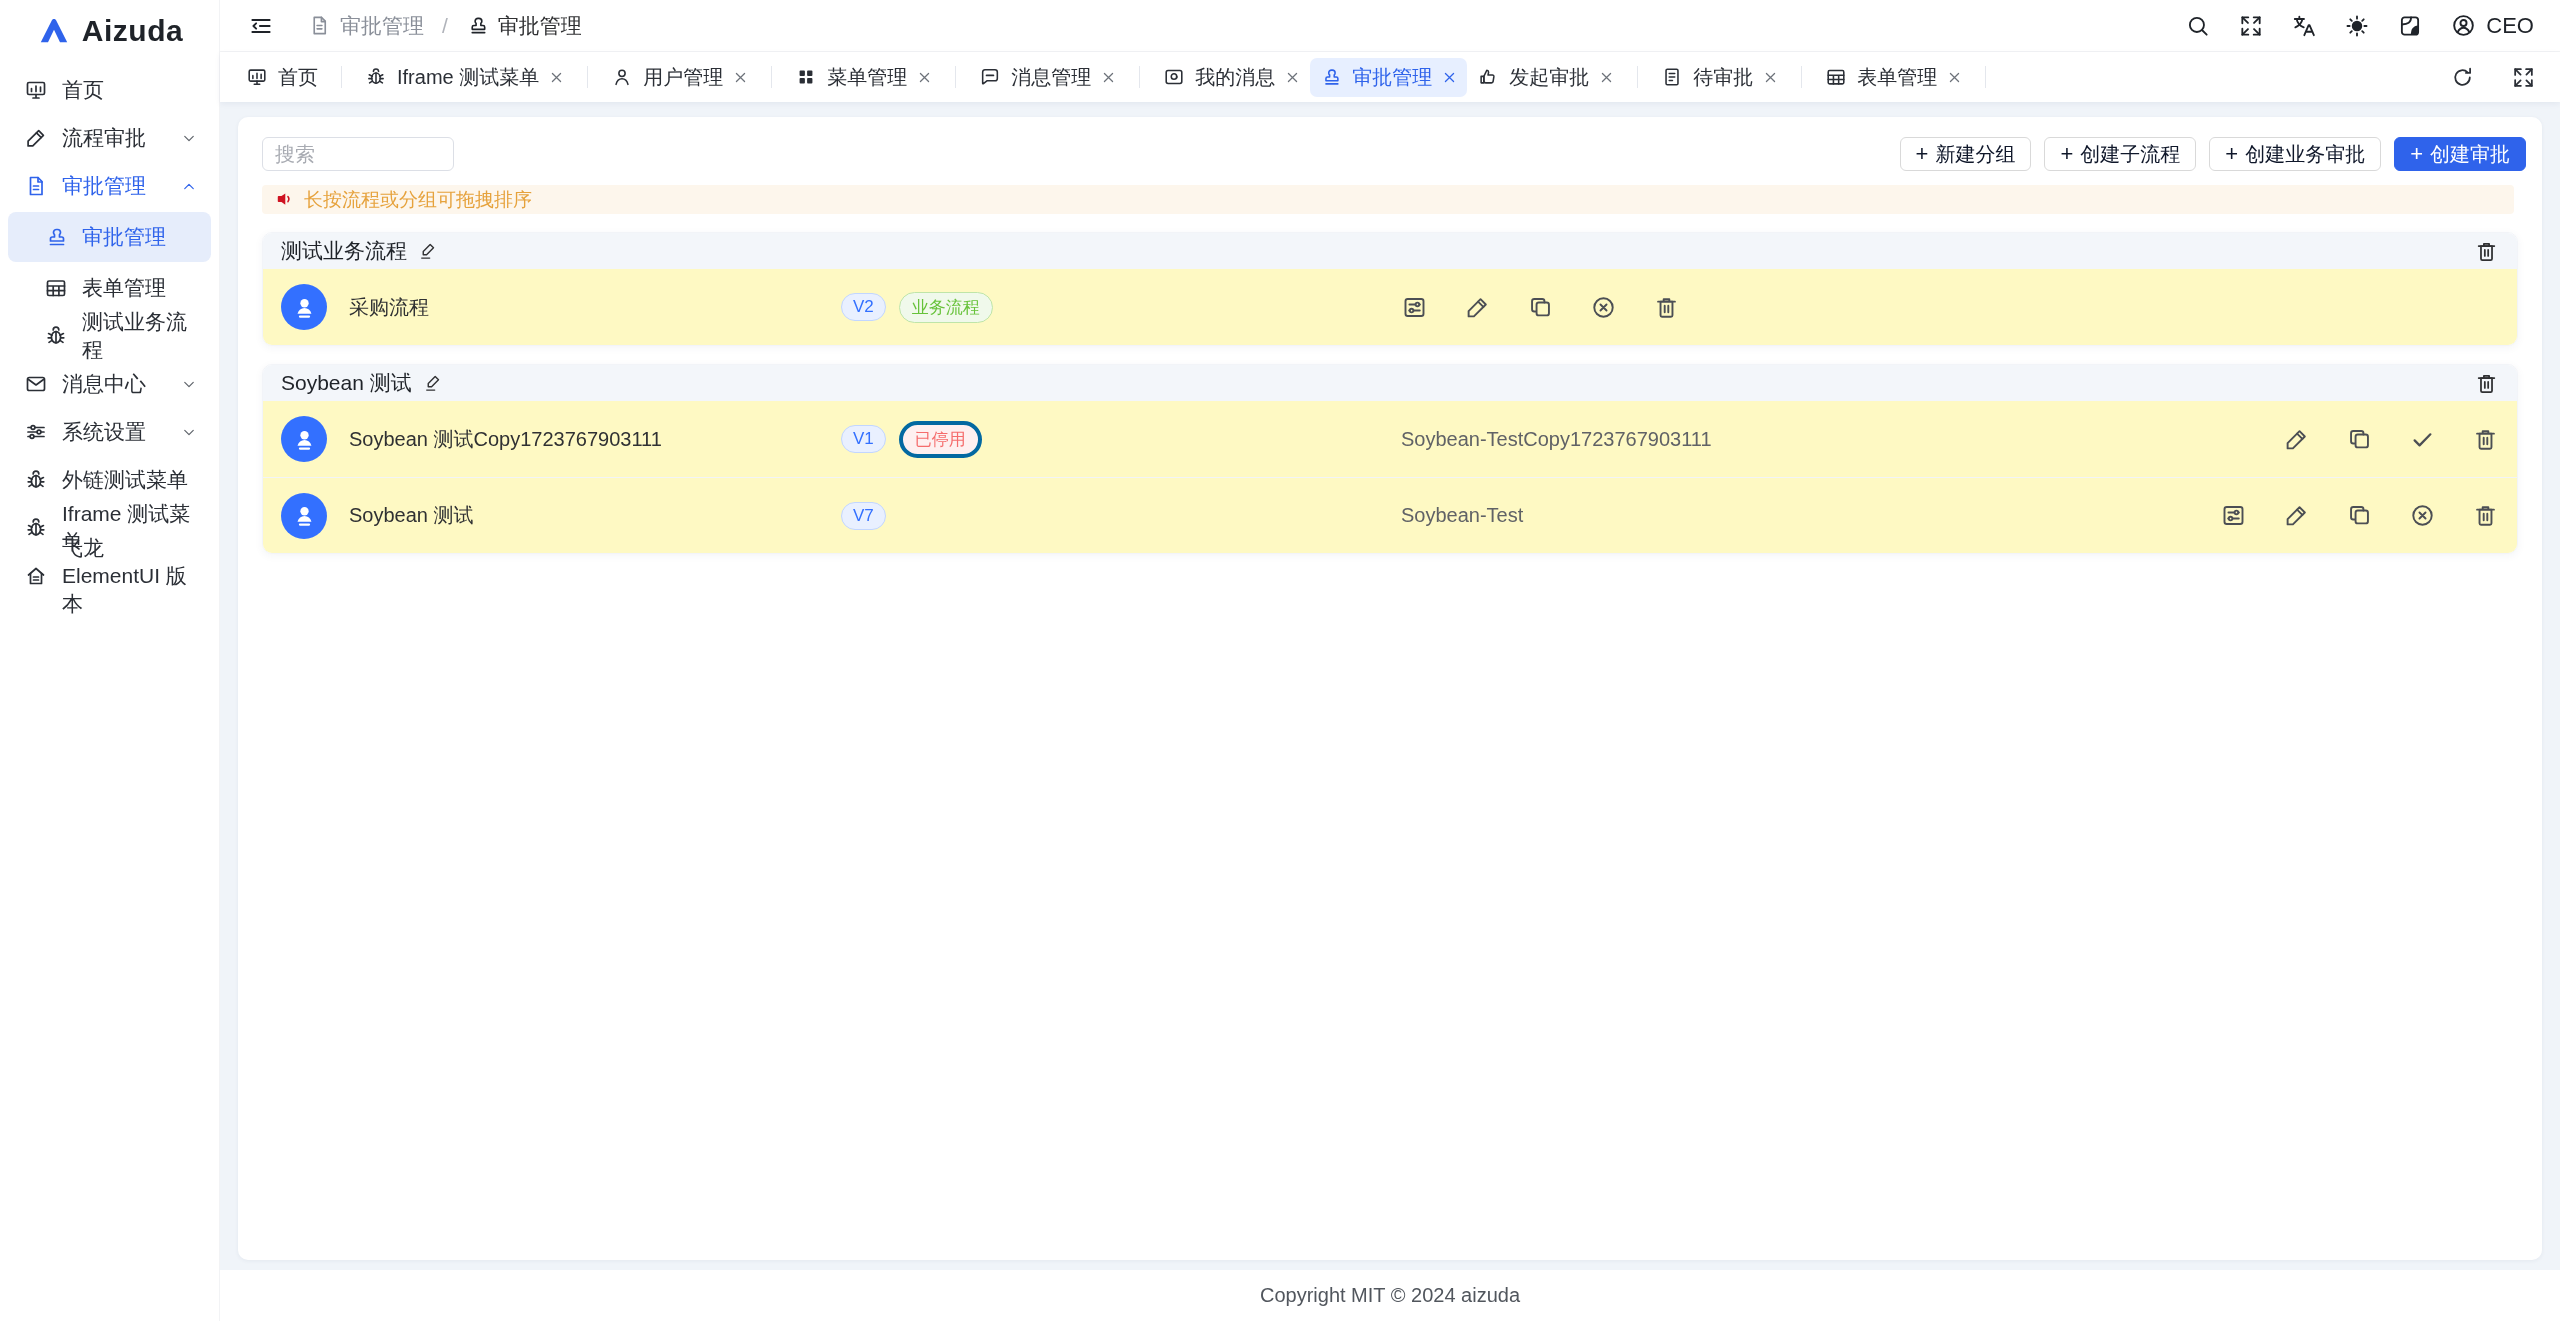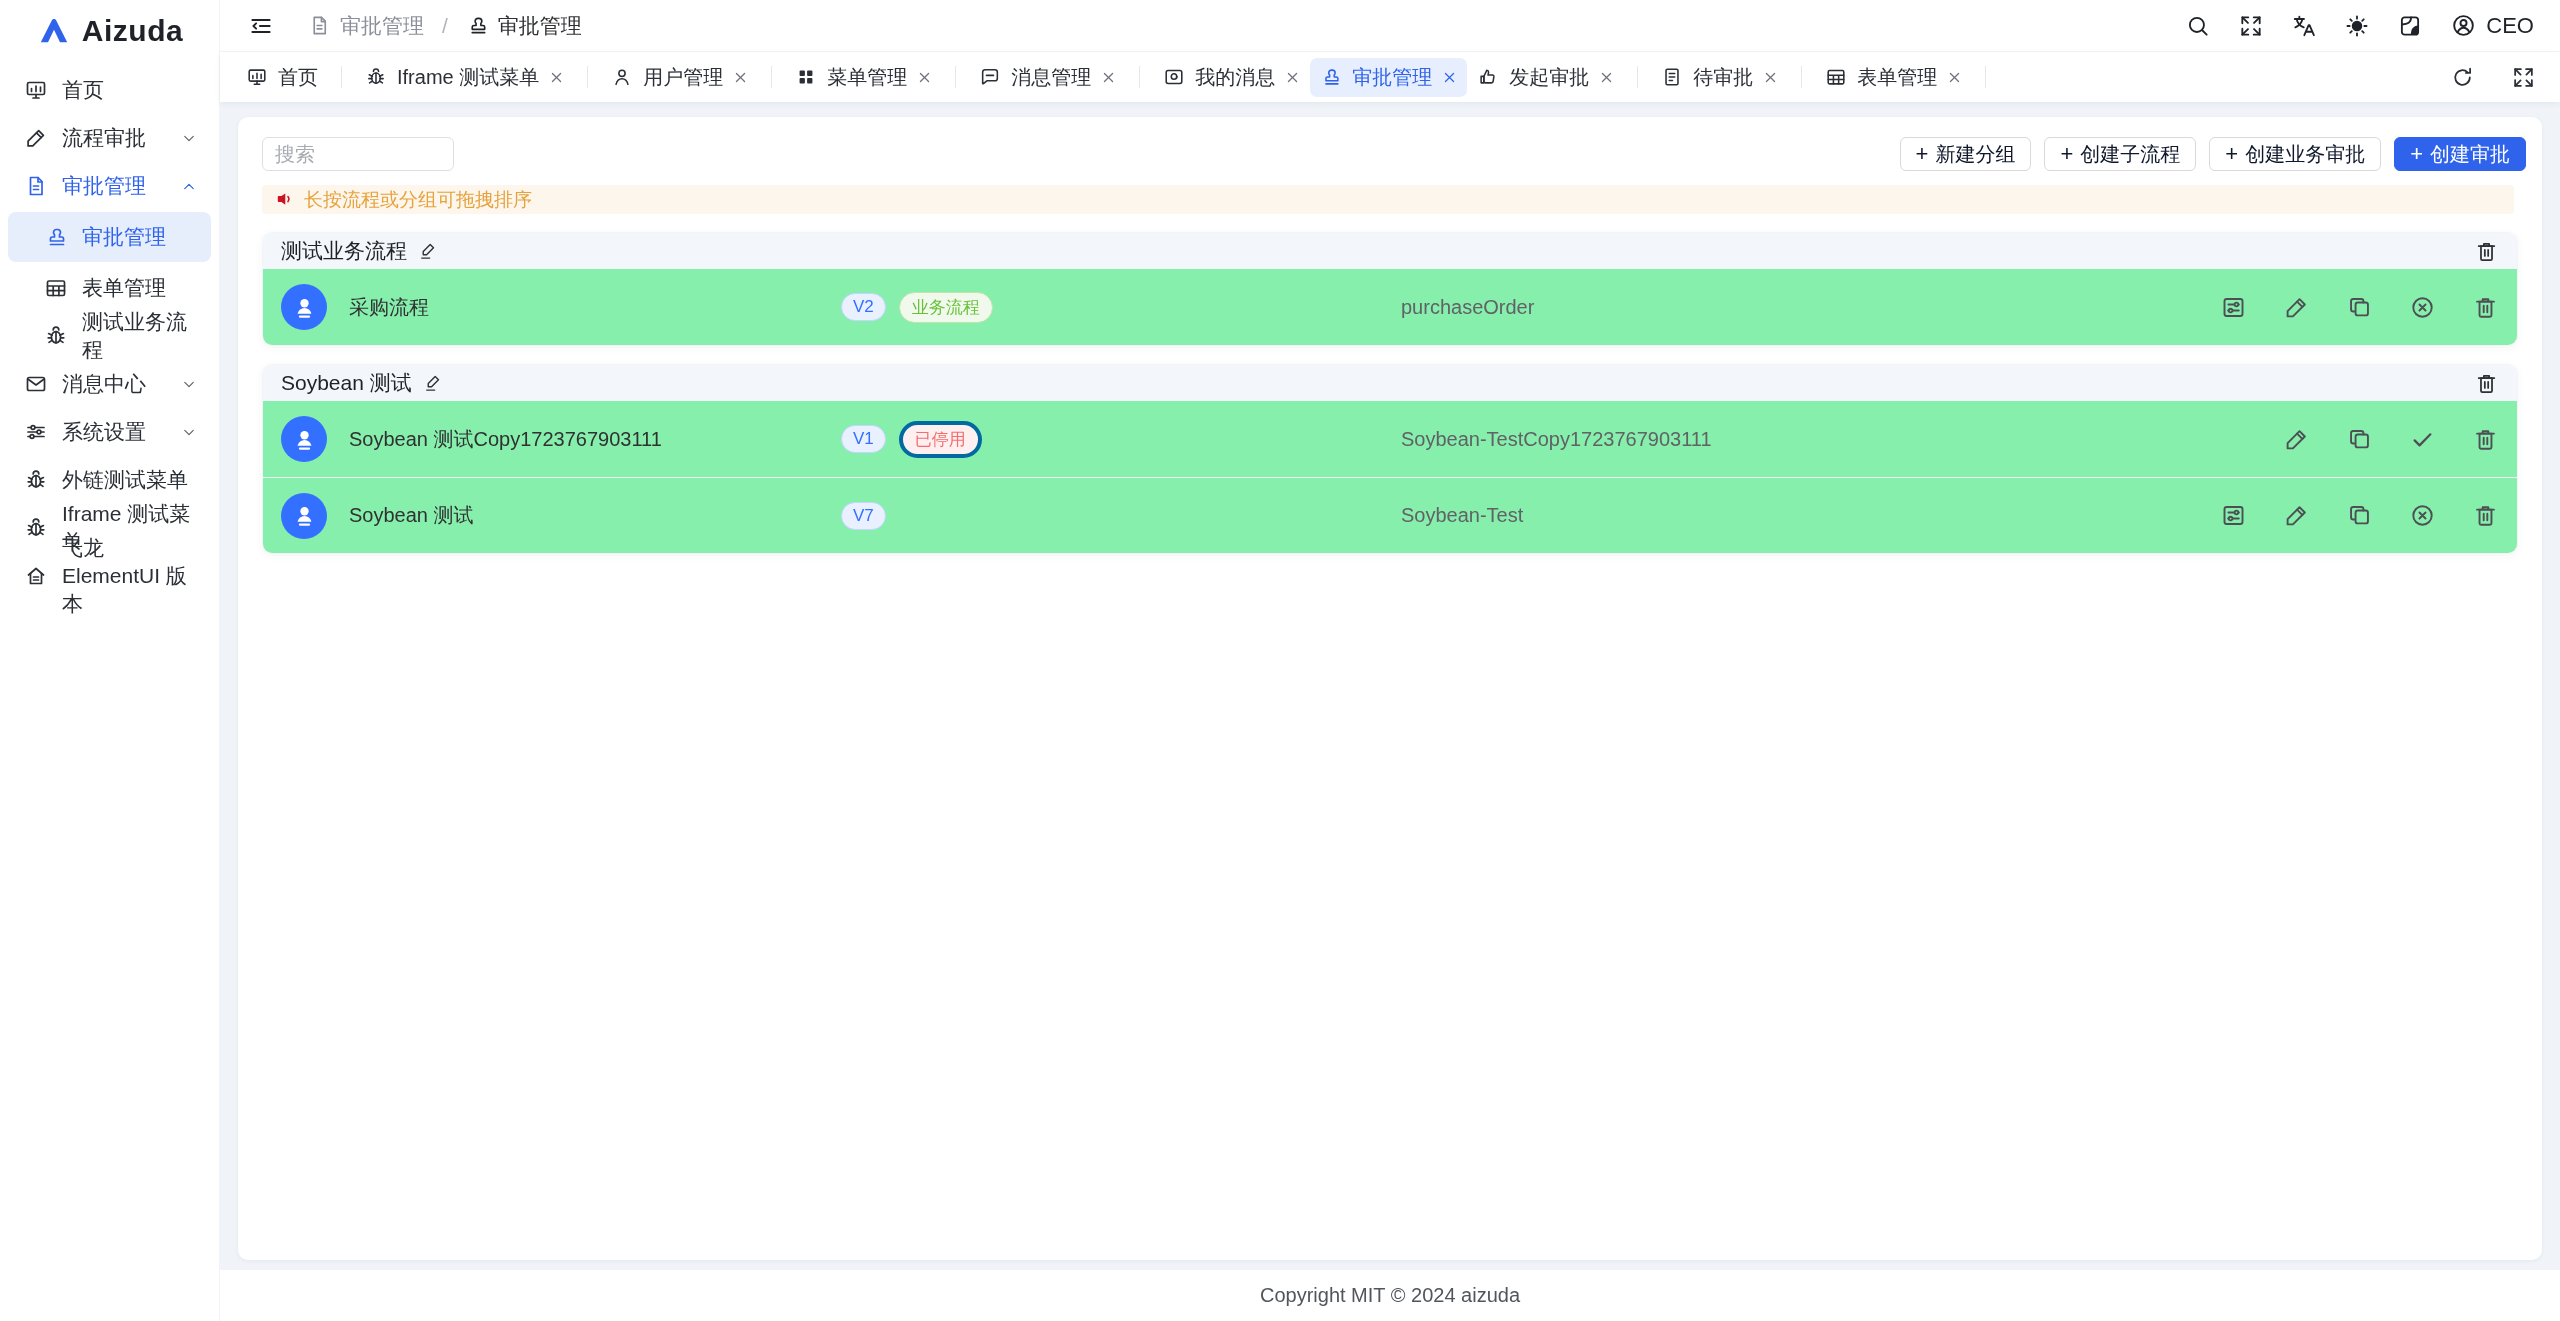--- a/index.html
+++ b/index.html
@@ -75,21 +75,21 @@
             border-radius:4px; display:flex; align-items:center; gap:10px; padding:0 13px;
             font-size:19px; color:#e6a23c; }
   .banner .ic { width:19px; height:19px; color:#cf1322; }
 
   .group { margin:18px 8px 0 8px; border-radius:10px; overflow:hidden;
            border:1px solid #f2f4f8; box-shadow:0 2px 8px rgba(40,60,90,.05); }
   .g-head { height:36px; background:#f3f6fa; display:flex; align-items:center; gap:11px; padding:0 18px; }
   .g-title { font-size:21px; font-weight:500; color:#1f2329; }
   .g-head .edit { width:20px; height:20px; color:#303133; cursor:pointer; }
   .g-head .gtrash { margin-left:auto; width:25px; height:25px; color:#303133; cursor:pointer; }
-  .g-row { height:76px; display:flex; align-items:center; padding:0 18px; background:#86efac; }
+  .g-row { height:76px; display:flex; align-items:center; padding:0 18px; background:#fef9c3; }
   .g-row + .g-row { border-top:1px solid #f2f4f7; }
   .r-left { display:flex; align-items:center; gap:22px; width:560px; flex:0 0 560px; }
   .avatar { width:46px; height:46px; border-radius:50%; background:#3370ff; display:flex;
             align-items:center; justify-content:center; }
   .avatar .ic { width:27px; height:27px; color:#fff; }
   .r-name { font-size:20px; color:#303133; }
   .r-badges { width:560px; flex:0 0 560px; display:flex; align-items:center; gap:13px; }
   .vpill { font-size:17px; padding:3px 11px; border-radius:999px; background:#e9f0ff;
            border:1px solid #c2d6ff; color:#3370ff; }
   .tag { font-size:17px; padding:3px 12px; border-radius:999px; }
@@ -553,21 +553,20 @@
                       <rect x="7" y="19.2" width="10" height="1.8" rx=".9" fill="#fff"></rect>
                     </svg>
                   </span>
               </span>
               <span class="r-name">采购流程</span>
             </div>
             <div class="r-badges">
               <span class="vpill">V2</span>
               <span class="tag green">业务流程</span>
             </div>
-            <div class="r-key">purchaseOrder</div>
             <div class="r-actions">
               <span class="ic">
                   <svg viewBox="0 0 24 24" fill="none" stroke="currentColor" stroke-width="1.7" stroke-linecap="round" stroke-linejoin="round">
                     <rect x="4" y="4.5" width="16" height="15" rx="2"></rect>
                     <path d="M7.5 9.3h5.2M16.6 9.3h.2M7.3 14.7h.2M11.5 14.7h5.2"></path>
                     <circle cx="14.6" cy="9.3" r="1.6"></circle>
                     <circle cx="9.4" cy="14.7" r="1.6"></circle>
                   </svg>
                 </span>
               <span class="ic">

